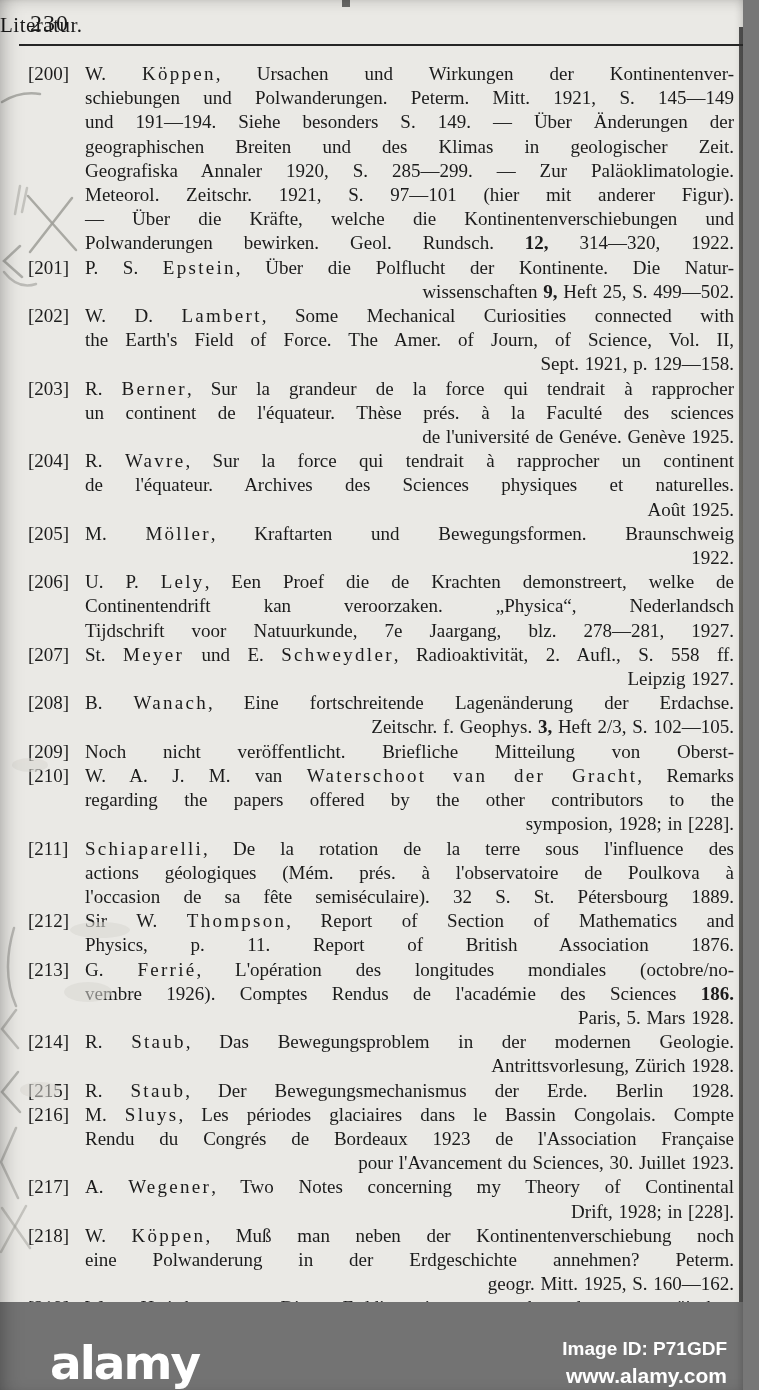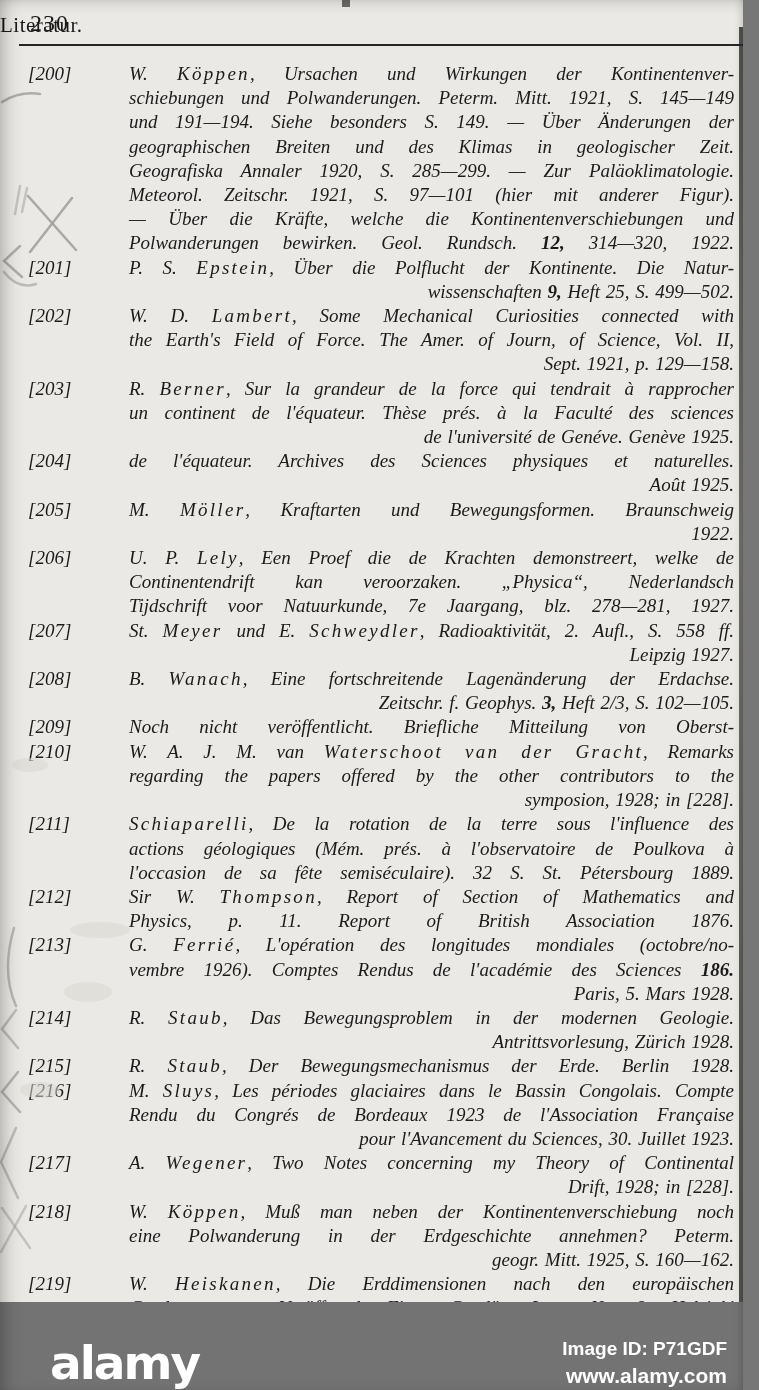--- a/index.html
+++ b/index.html
@@ -28,31 +28,31 @@
   }
   .header-rule{
     position:absolute;left:19px;top:44px;width:724px;height:2px;
     background:#262626;border:none;margin:0;
   }
   .top-speck{position:absolute;left:342px;top:0;width:8px;height:7px;background:#4a4a48;opacity:.8;}
   
   .refs{
     position:absolute;left:28px;top:62px;width:706px;
   }
-  .ref{position:relative;padding-left:57px;font-style:italic;}
+  .ref{position:relative;padding-left:57px;}
   .ref-num{
     position:absolute;left:0;top:0;
     font-size:19px;line-height:24.2px;white-space:nowrap;
   }
   .ref-line{
     font-size:19px;line-height:24.2px;
     text-align:right;
     word-spacing:1px;
   }
-  .ref-line.jl{text-align:justify;text-align-last:justify;margin-left:44px;}
+  .ref-line.jl{text-align:justify;text-align-last:justify;}
   .sp{letter-spacing:.12em;}
   b{font-weight:bold;}
   
   .edge-shadow-right{
     position:absolute;right:0;top:27px;bottom:88px;width:4px;
     background:linear-gradient(to bottom,#2c2c2c,#55544f 40%,#2a2a2a);
     opacity:.8;
   }
   .pencil-marks{position:absolute;left:0;top:0;pointer-events:none;}
   
@@ -117,20 +117,21 @@
       <div class="ref-body">
           <div class="ref-line jl">R. <span class="sp">Berner</span>, Sur la grandeur de la force qui tendrait à rapprocher</div>
           <div class="ref-line jl">un continent de l'équateur. Thèse prés. à la Faculté des sciences</div>
           <div class="ref-line">de l'université de Genéve. Genève 1925.</div>
         </div>
     </div>
 
     <div class="ref">
       <span class="ref-num">[204]</span>
       <div class="ref-body">
+          <div class="ref-line jl">R. <span class="sp">Wavre</span>, Sur la force qui tendrait à rapprocher un continent</div>
           <div class="ref-line jl">de l'équateur. Archives des Sciences physiques et naturelles.</div>
           <div class="ref-line">Août 1925.</div>
         </div>
     </div>
 
     <div class="ref">
       <span class="ref-num">[205]</span>
       <div class="ref-body">
           <div class="ref-line jl">M. <span class="sp">Möller</span>, Kraftarten und Bewegungsformen. Braunschweig</div>
           <div class="ref-line">1922.</div>

